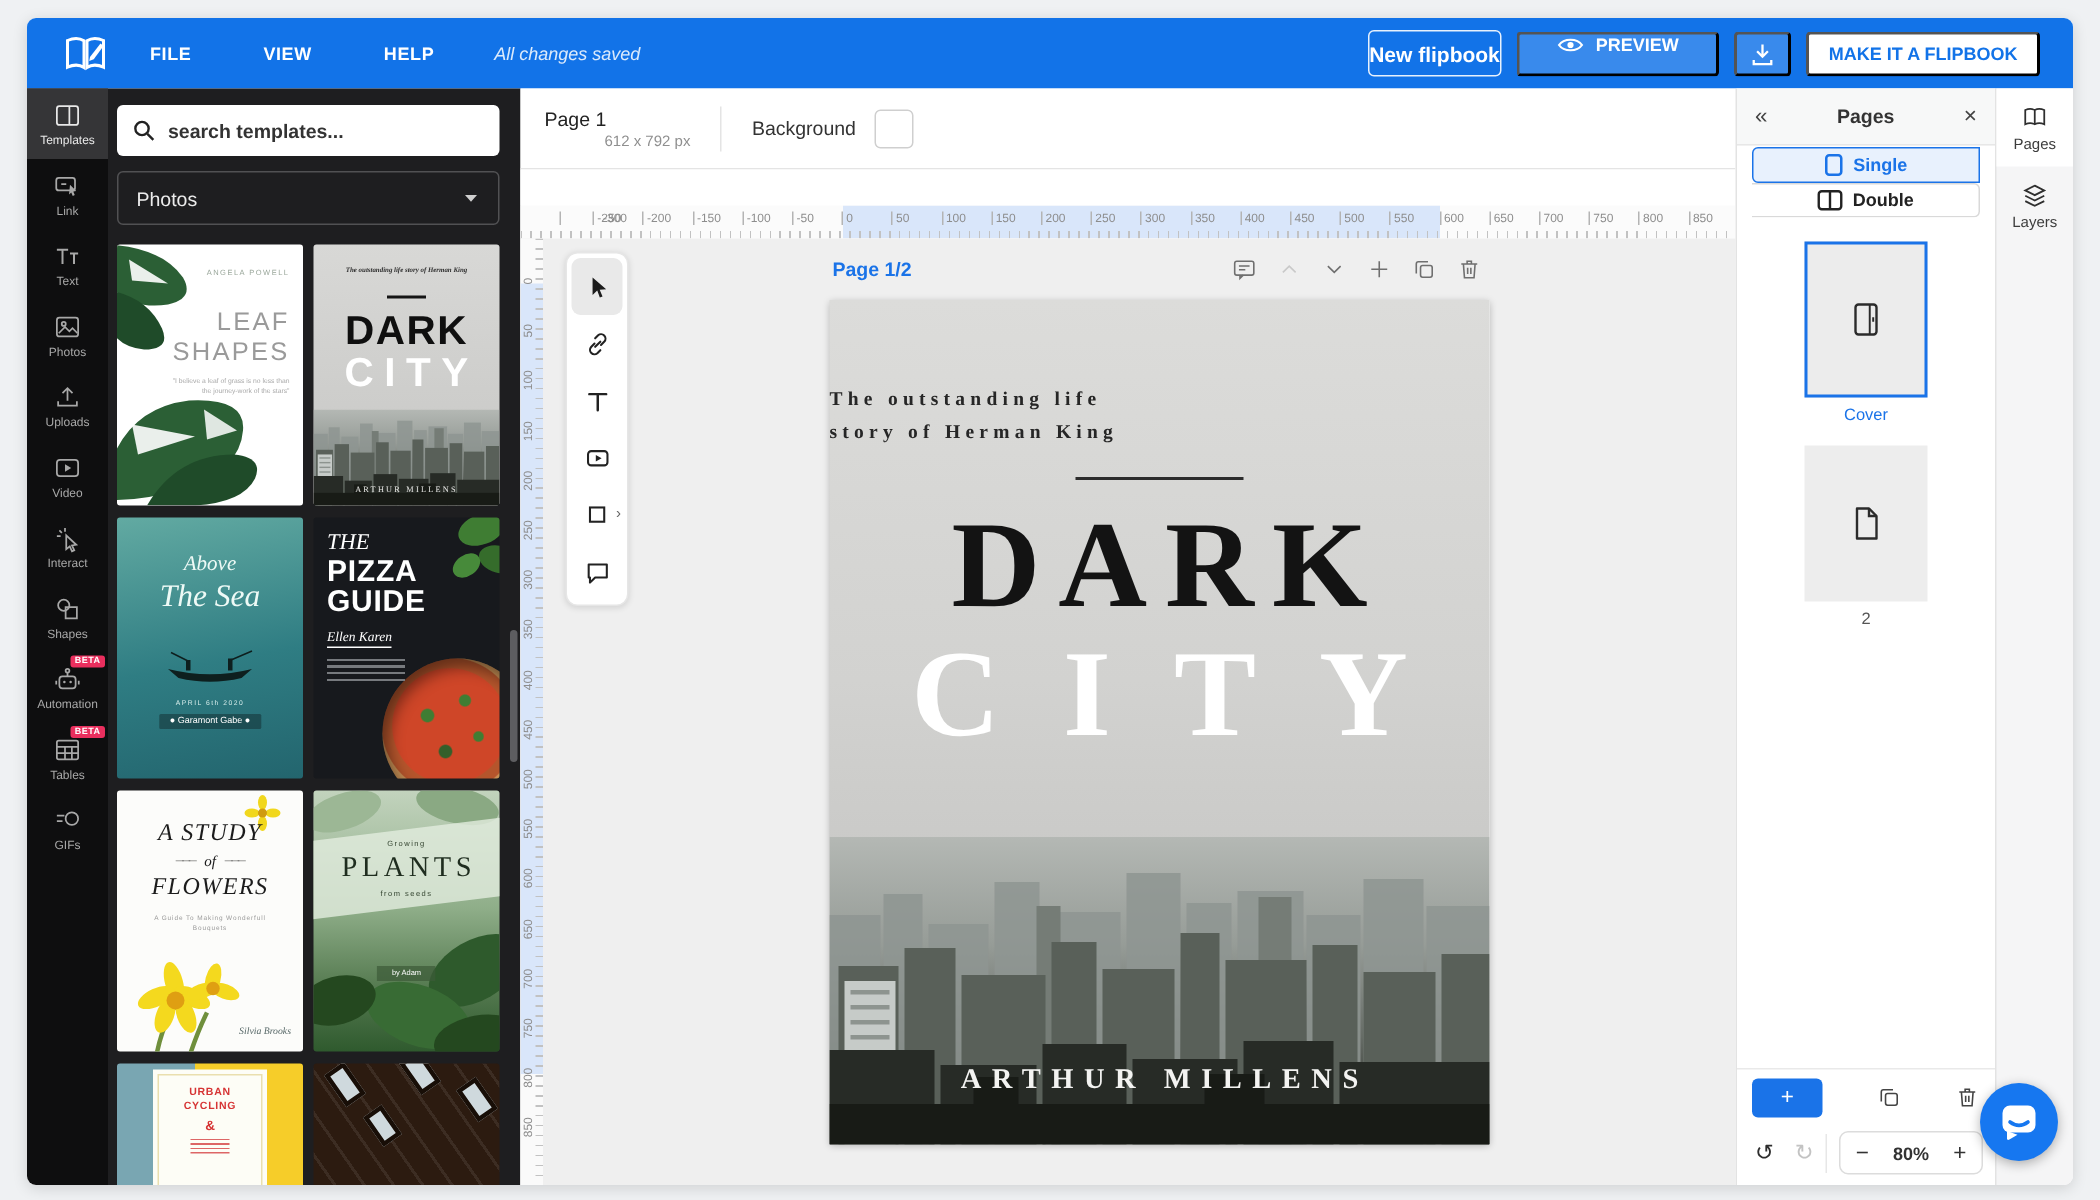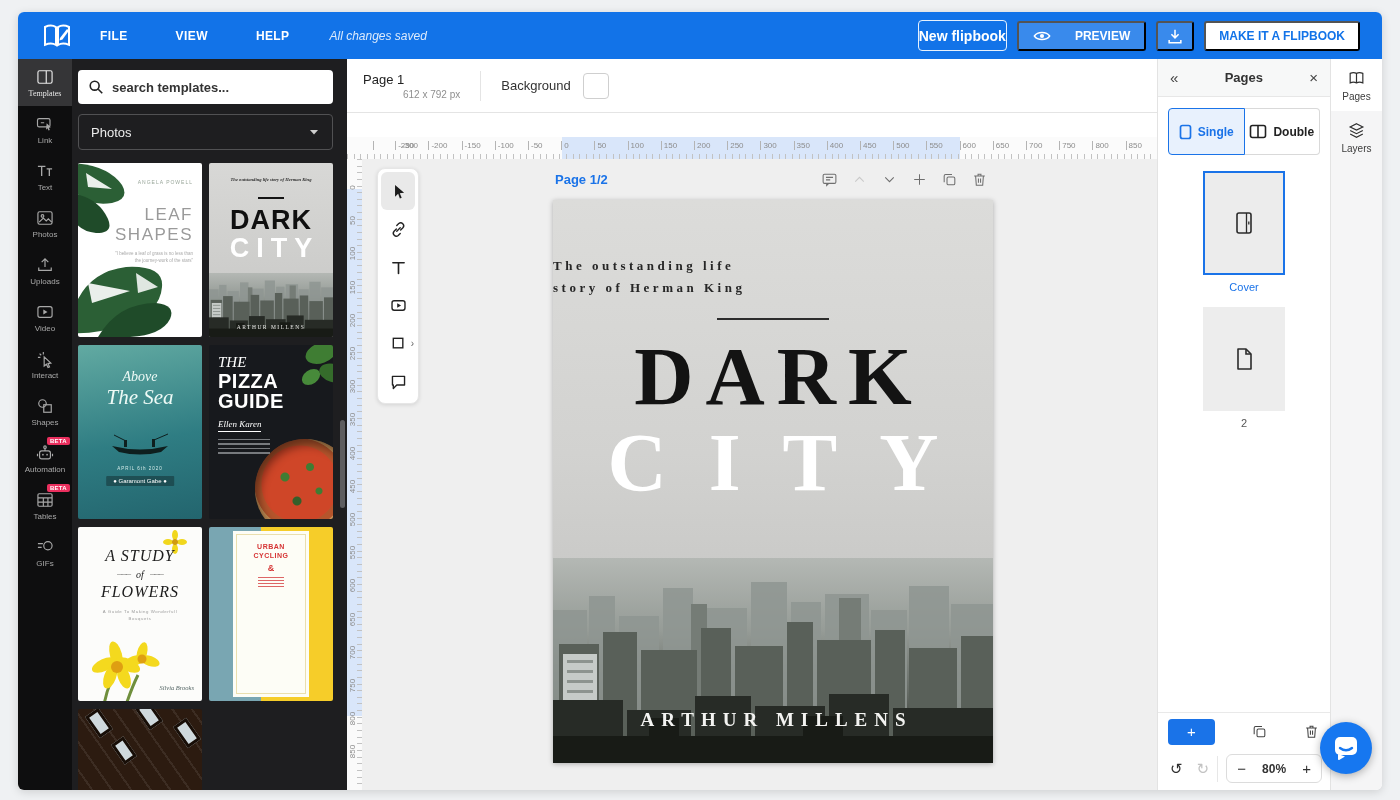--- a/index.html
+++ b/index.html
@@ -11,38 +11,38 @@
   
   .topbar { height:47px; background:#1273e8; display:flex; align-items:center; padding:0 22px 0 24px; }
   .logo { width:30px; height:26px; margin-right:28px; flex:none; }
   .menu { display:flex; gap:48px; margin-right:40px; }
   .menu span { color:#fff; font-size:12px; font-weight:bold; letter-spacing:.4px; cursor:pointer; }
   .savestate { color:rgba(255,255,255,.85); font-style:italic; font-size:12px; }
   .tb-right { margin-left:auto; display:flex; align-items:center; gap:10px; }
   .btn-outline { border:1px solid rgba(255,255,255,.9); color:#fff; background:transparent;
     font-size:14px; font-weight:bold; padding:0 0; height:31px; border-radius:4px; display:flex; align-items:center; cursor:pointer; }
   .btn-tint { background:rgba(255,255,255,.17); color:#fff; font-size:12px; font-weight:bold;
-    height:30px; padding:0 14px; border-radius:3px; display:flex; align-items:center; gap:24px; cursor:pointer; }
+    height:30px; padding:0 25px; border-radius:3px; display:flex; align-items:flex-start; gap:8px; cursor:pointer; }
   .btn-icon { background:rgba(255,255,255,.17); width:38px; height:30px; border-radius:3px;
     display:flex; align-items:center; justify-content:center; cursor:pointer; }
   .btn-white { background:#fff; color:#1273e8; font-size:12px; font-weight:bold; height:30px;
     padding:0 13px; border-radius:3px; display:flex; align-items:center; cursor:pointer; }
 
   
   .content { position:absolute; top:47px; bottom:0; left:0; right:0; display:flex; }
 
   
   .rail { width:54px; background:#0e0e0f; flex:none; display:flex; flex-direction:column; }
   .rail-item { position:relative; height:47px; display:flex; flex-direction:column; align-items:center;
     justify-content:center; gap:2px; cursor:pointer; }
   .rail-item svg { width:20px; height:20px; stroke:#a8a8a8; fill:none; stroke-width:1.4; }
   .rail-item .rlabel { font-size:8px; color:#a8a8a8; }
   .rail-item.selected { background:#353537; }
   .rail-item.selected svg { stroke:#e8e8e8; }
-  .rail-item.selected .rlabel { color:#e8e8e8;font-family:Liberation Serif, serif; }
+  .rail-item.selected .rlabel { color:#e8e8e8; }
   .beta { position:absolute; top:2px; right:2px; background:#ea2f5e; color:#fff; font-size:6px;
     font-weight:bold; padding:1px 3px; border-radius:2px; letter-spacing:.3px; }
 
   
   .tpanel { width:275px; background:#1e1e20; flex:none; position:relative; padding:11px 14px 0 6px; overflow:hidden; }
   .searchbox { background:#fff; border-radius:4px; height:34px; display:flex; align-items:center; padding:0 10px; gap:8px; }
   .searchbox input { border:none; outline:none; flex:1; font-size:13px; font-weight:bold; color:#222;
     background:transparent; font-family:inherit; }
   .searchbox input::placeholder { color:#333; }
   .dropdown { margin-top:10px; height:36px; border:1px solid #515153; border-radius:4px; color:#ececec;
@@ -176,21 +176,21 @@
   .pg-photo { position:absolute; bottom:0; left:0; width:440px; height:205px; }
   .pg-auth { position:absolute; bottom:32px; left:0; right:0; text-align:center; font-size:19px; letter-spacing:7px;
     text-indent:7px; color:#f3f3f1; font-family:"Liberation Serif",serif; font-weight:bold; }
 
   
   .ppanel { width:173px; flex:none; background:#fff; border-left:1px solid #e3e3e3; position:relative; }
   .pphead { height:38px; background:#f7f8f8; border-bottom:1px solid #e7e7e7; display:flex; align-items:center;
     justify-content:space-between; padding:0 12px; }
   .pphead .ttl { font-size:13px; font-weight:bold; color:#333; }
   .pphead .gl { font-size:15px; color:#444; cursor:pointer; }
-  .toggle { display:flex; margin:11px 10px 0; height:47px; }
+  .toggle { display:flex; margin:1px 10px 0; height:47px;flex-direction:column; }
   .tgl { flex:1; display:flex; align-items:center; justify-content:center; gap:6px; font-size:12px; font-weight:bold; cursor:pointer; }
   .tgl-single { background:#e8f1fd; border:1.5px solid #1a73e8; border-radius:4px 0 0 4px; color:#1a73e8; }
   .tgl-double { background:#fff; border:1px solid #d9d9d9; border-left:none; border-radius:0 4px 4px 0; color:#222; }
   .thumbwrap { text-align:center; margin-top:16px; }
   .thumb { width:82px; height:104px; background:#ededed; display:inline-flex; align-items:center; justify-content:center; cursor:pointer; }
   .thumb.sel { border:2px solid #1a73e8; background:#ececec; }
   .tcap { font-size:11px; margin-top:6px; color:#555; }
   .tcap.blue { color:#1a73e8; }
   .ppbottom { position:absolute; bottom:0; left:0; right:0; }
   .pprow1 { height:38px; border-top:1px solid #e9e9e9; display:flex; align-items:center; justify-content:space-between; padding:0 10px; }
@@ -501,20 +501,35 @@
               <ellipse cx="68" cy="28" rx="5" ry="11" transform="rotate(15 68 28)"></ellipse>
               <ellipse cx="60" cy="36" rx="10" ry="5" transform="rotate(-20 60 36)"></ellipse>
               <ellipse cx="76" cy="36" rx="10" ry="5" transform="rotate(20 76 36)"></ellipse>
             </g>
             <circle cx="43" cy="42" r="6" fill="#df9f12"></circle>
               <circle cx="68" cy="34" r="4.5" fill="#df9f12"></circle>
           </svg>
           <div class="auth">Silvia Brooks</div>
         </div>
 
+        <div class="card c-plants">
+          <svg width="124" height="174" viewBox="0 0 124 174" style="position:absolute;inset:0">
+            <ellipse cx="108" cy="120" rx="34" ry="20" fill="#2e5a2c" transform="rotate(-30 108 120)"></ellipse>
+            <ellipse cx="70" cy="150" rx="36" ry="20" fill="#386b34" transform="rotate(20 70 150)"></ellipse>
+            <ellipse cx="16" cy="140" rx="26" ry="16" fill="#24481f" transform="rotate(-15 16 140)"></ellipse>
+            <ellipse cx="110" cy="166" rx="30" ry="16" fill="#24481f" transform="rotate(-10 110 166)"></ellipse>
+            <ellipse cx="20" cy="14" rx="26" ry="12" fill="#9cb795" transform="rotate(-18 20 14)"></ellipse>
+            <ellipse cx="96" cy="10" rx="28" ry="12" fill="#8aa983" transform="rotate(12 96 10)"></ellipse>
+          </svg>
+          <div class="band"></div>
+          <div class="pre">Growing</div>
+          <div class="ttl">PLANTS</div>
+          <div class="post">from seeds</div>
+          <div class="auth">by Adam</div>
+        </div>
 
         <div class="card c-cycle">
           <div class="panel"></div>
           <div class="t1">URBAN</div>
           <div class="t2">CYCLING</div>
           <div class="amp">&amp;</div>
           <div class="lines"></div>
         </div>
 
         <div class="card c-living">

